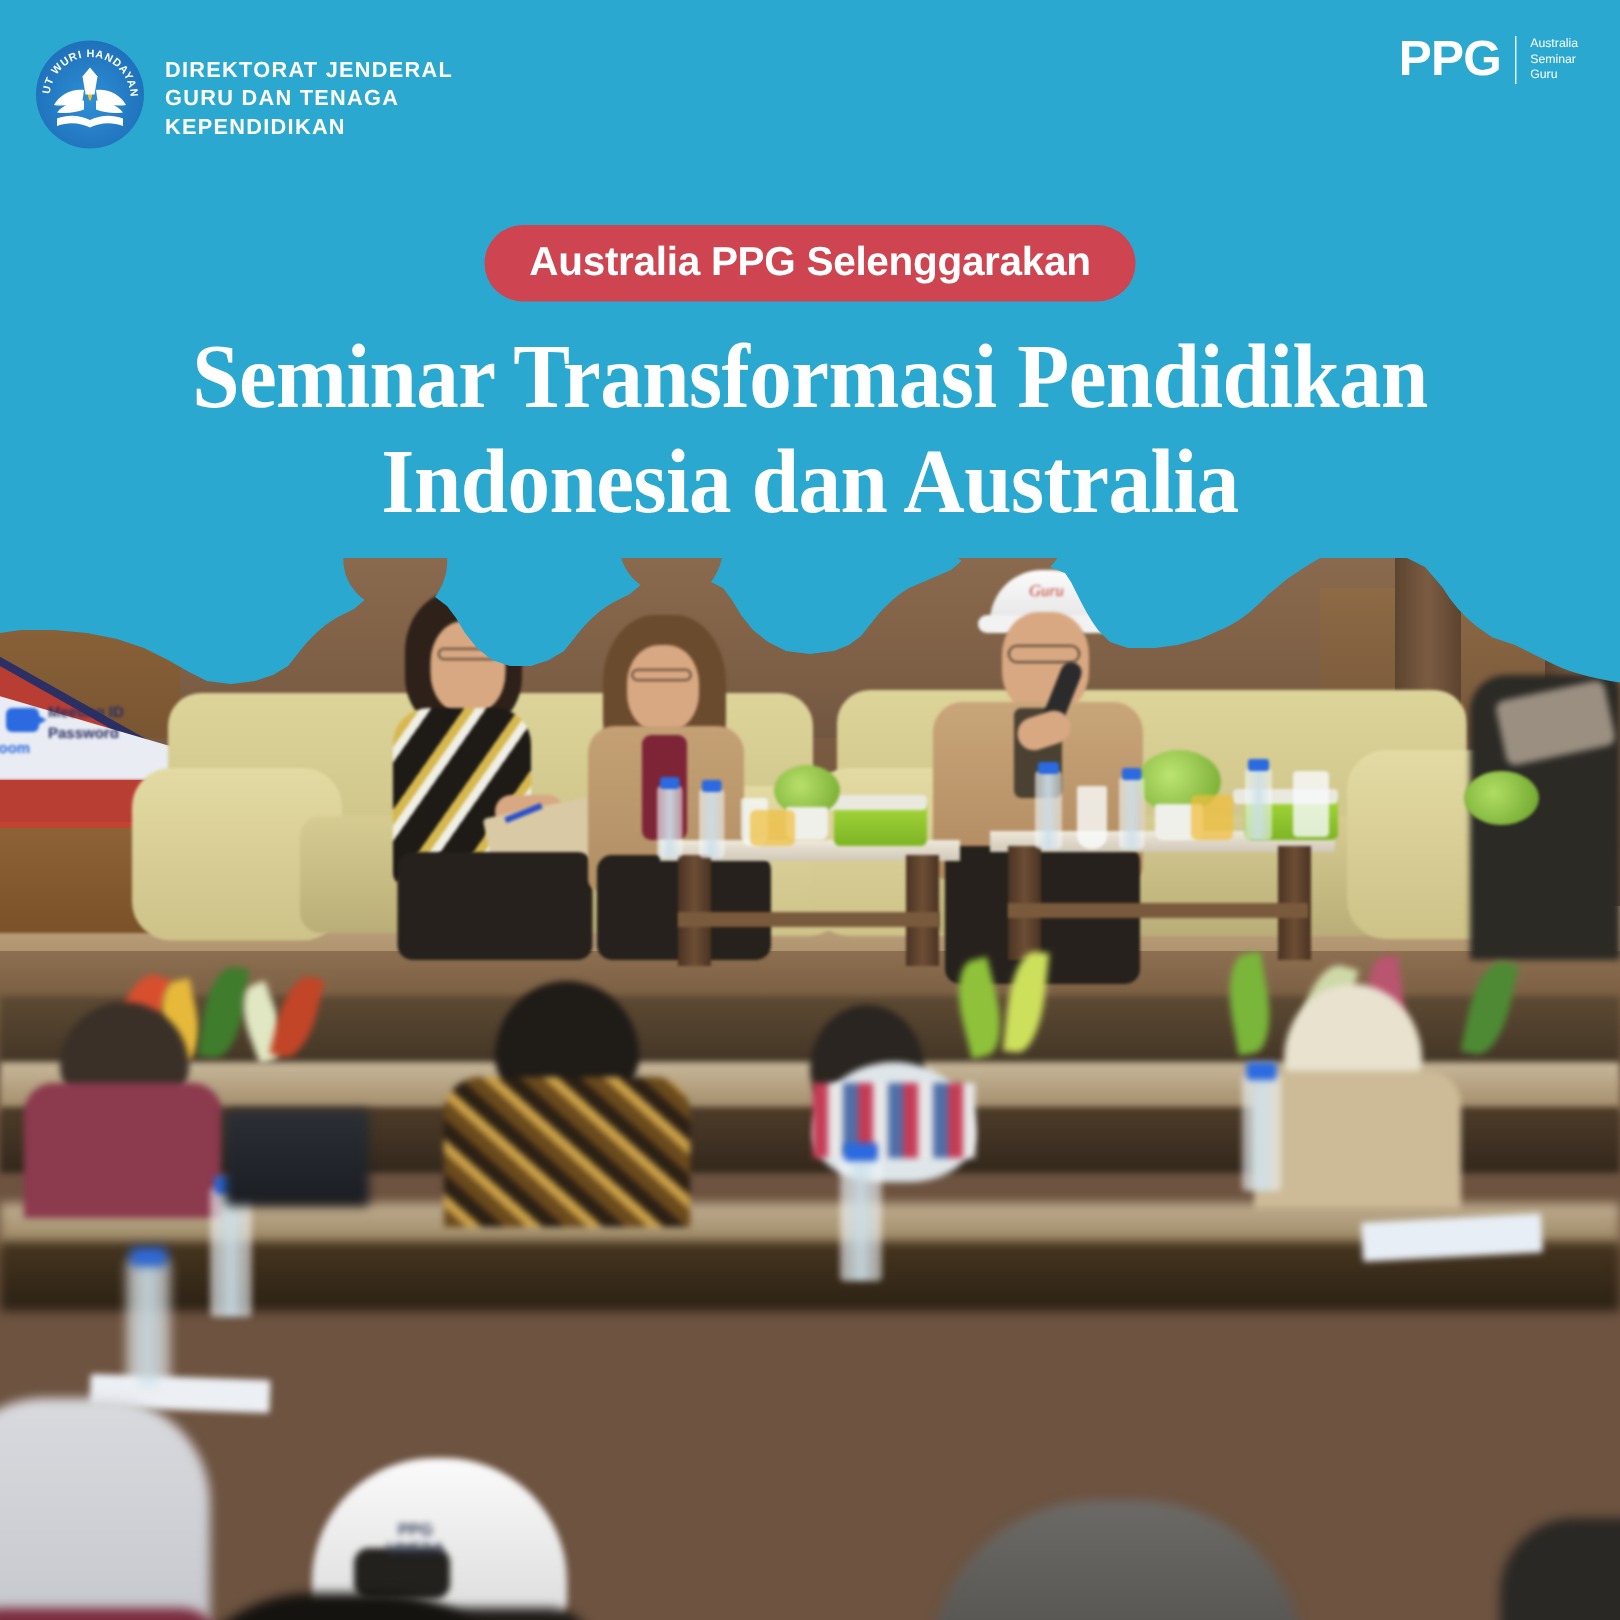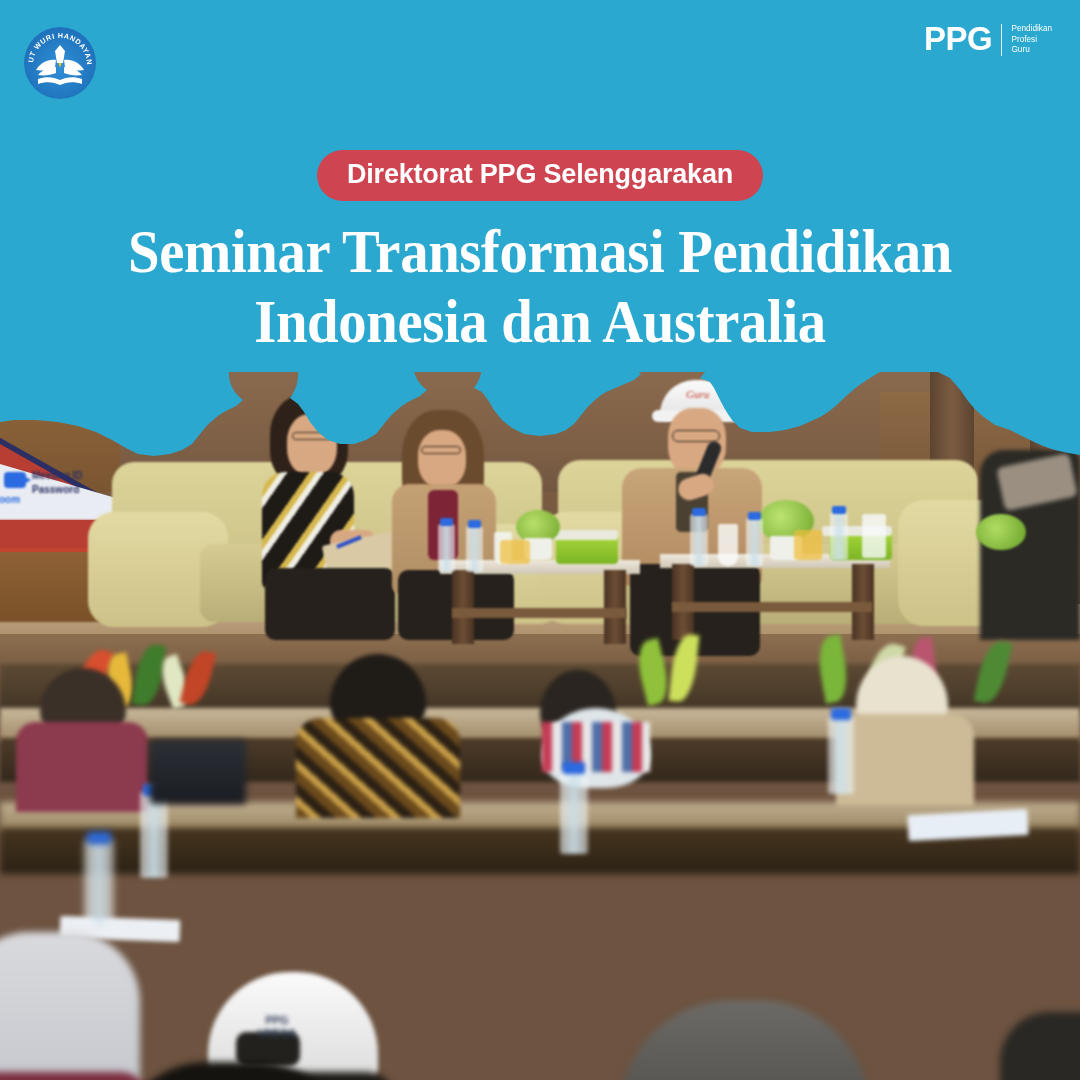--- a/index.html
+++ b/index.html
@@ -386,35 +386,40 @@
 
         <path d="M32 33 C24 32 16 36 12 43 C18 44 25 43 31 40 Z" fill="#ffffff"></path>
         <path d="M40 33 C48 32 56 36 60 43 C54 44 47 43 41 40 Z" fill="#ffffff"></path>
         <path d="M32 40 C25 40 18 43 14 48 C20 49 27 48 32 46 Z" fill="#ffffff"></path>
         <path d="M40 40 C47 40 54 43 58 48 C52 49 45 48 40 46 Z" fill="#ffffff"></path>
 
         <path d="M14 52 C22 49 30 50 36 53 C42 50 50 49 58 52 L58 57 C50 54 42 55 36 58 C30 55 22 54 14 57 Z" fill="#ffffff"></path>
       </svg>
     </div>
 
+    <div class="dept">
+      <div>DIREKTORAT JENDERAL</div>
+      <div>GURU DAN TENAGA</div>
+      <div>KEPENDIDIKAN</div>
+    </div>
 
     <div class="ppg-block">
       <div class="ppg-row">
         <div class="ppg-main">PPG</div>
         <div class="ppg-divider"></div>
         <div class="ppg-sub">
-          <div>Pendidikan</div>
-          <div>Profesi</div>
+          <div>Australia</div>
+          <div>Seminar</div>
           <div>Guru</div>
         </div>
       </div>
     </div>
   </div>
 
   <div id="titlewrap">
-    <div class="badge">Direktorat PPG Selenggarakan</div>
+    <div class="badge">Australia PPG Selenggarakan</div>
     <div class="headline">
       <div>Seminar Transformasi Pendidikan</div>
       <div>Indonesia dan Australia</div>
     </div>
   </div>
 
 </div>
 
 </body></html>

